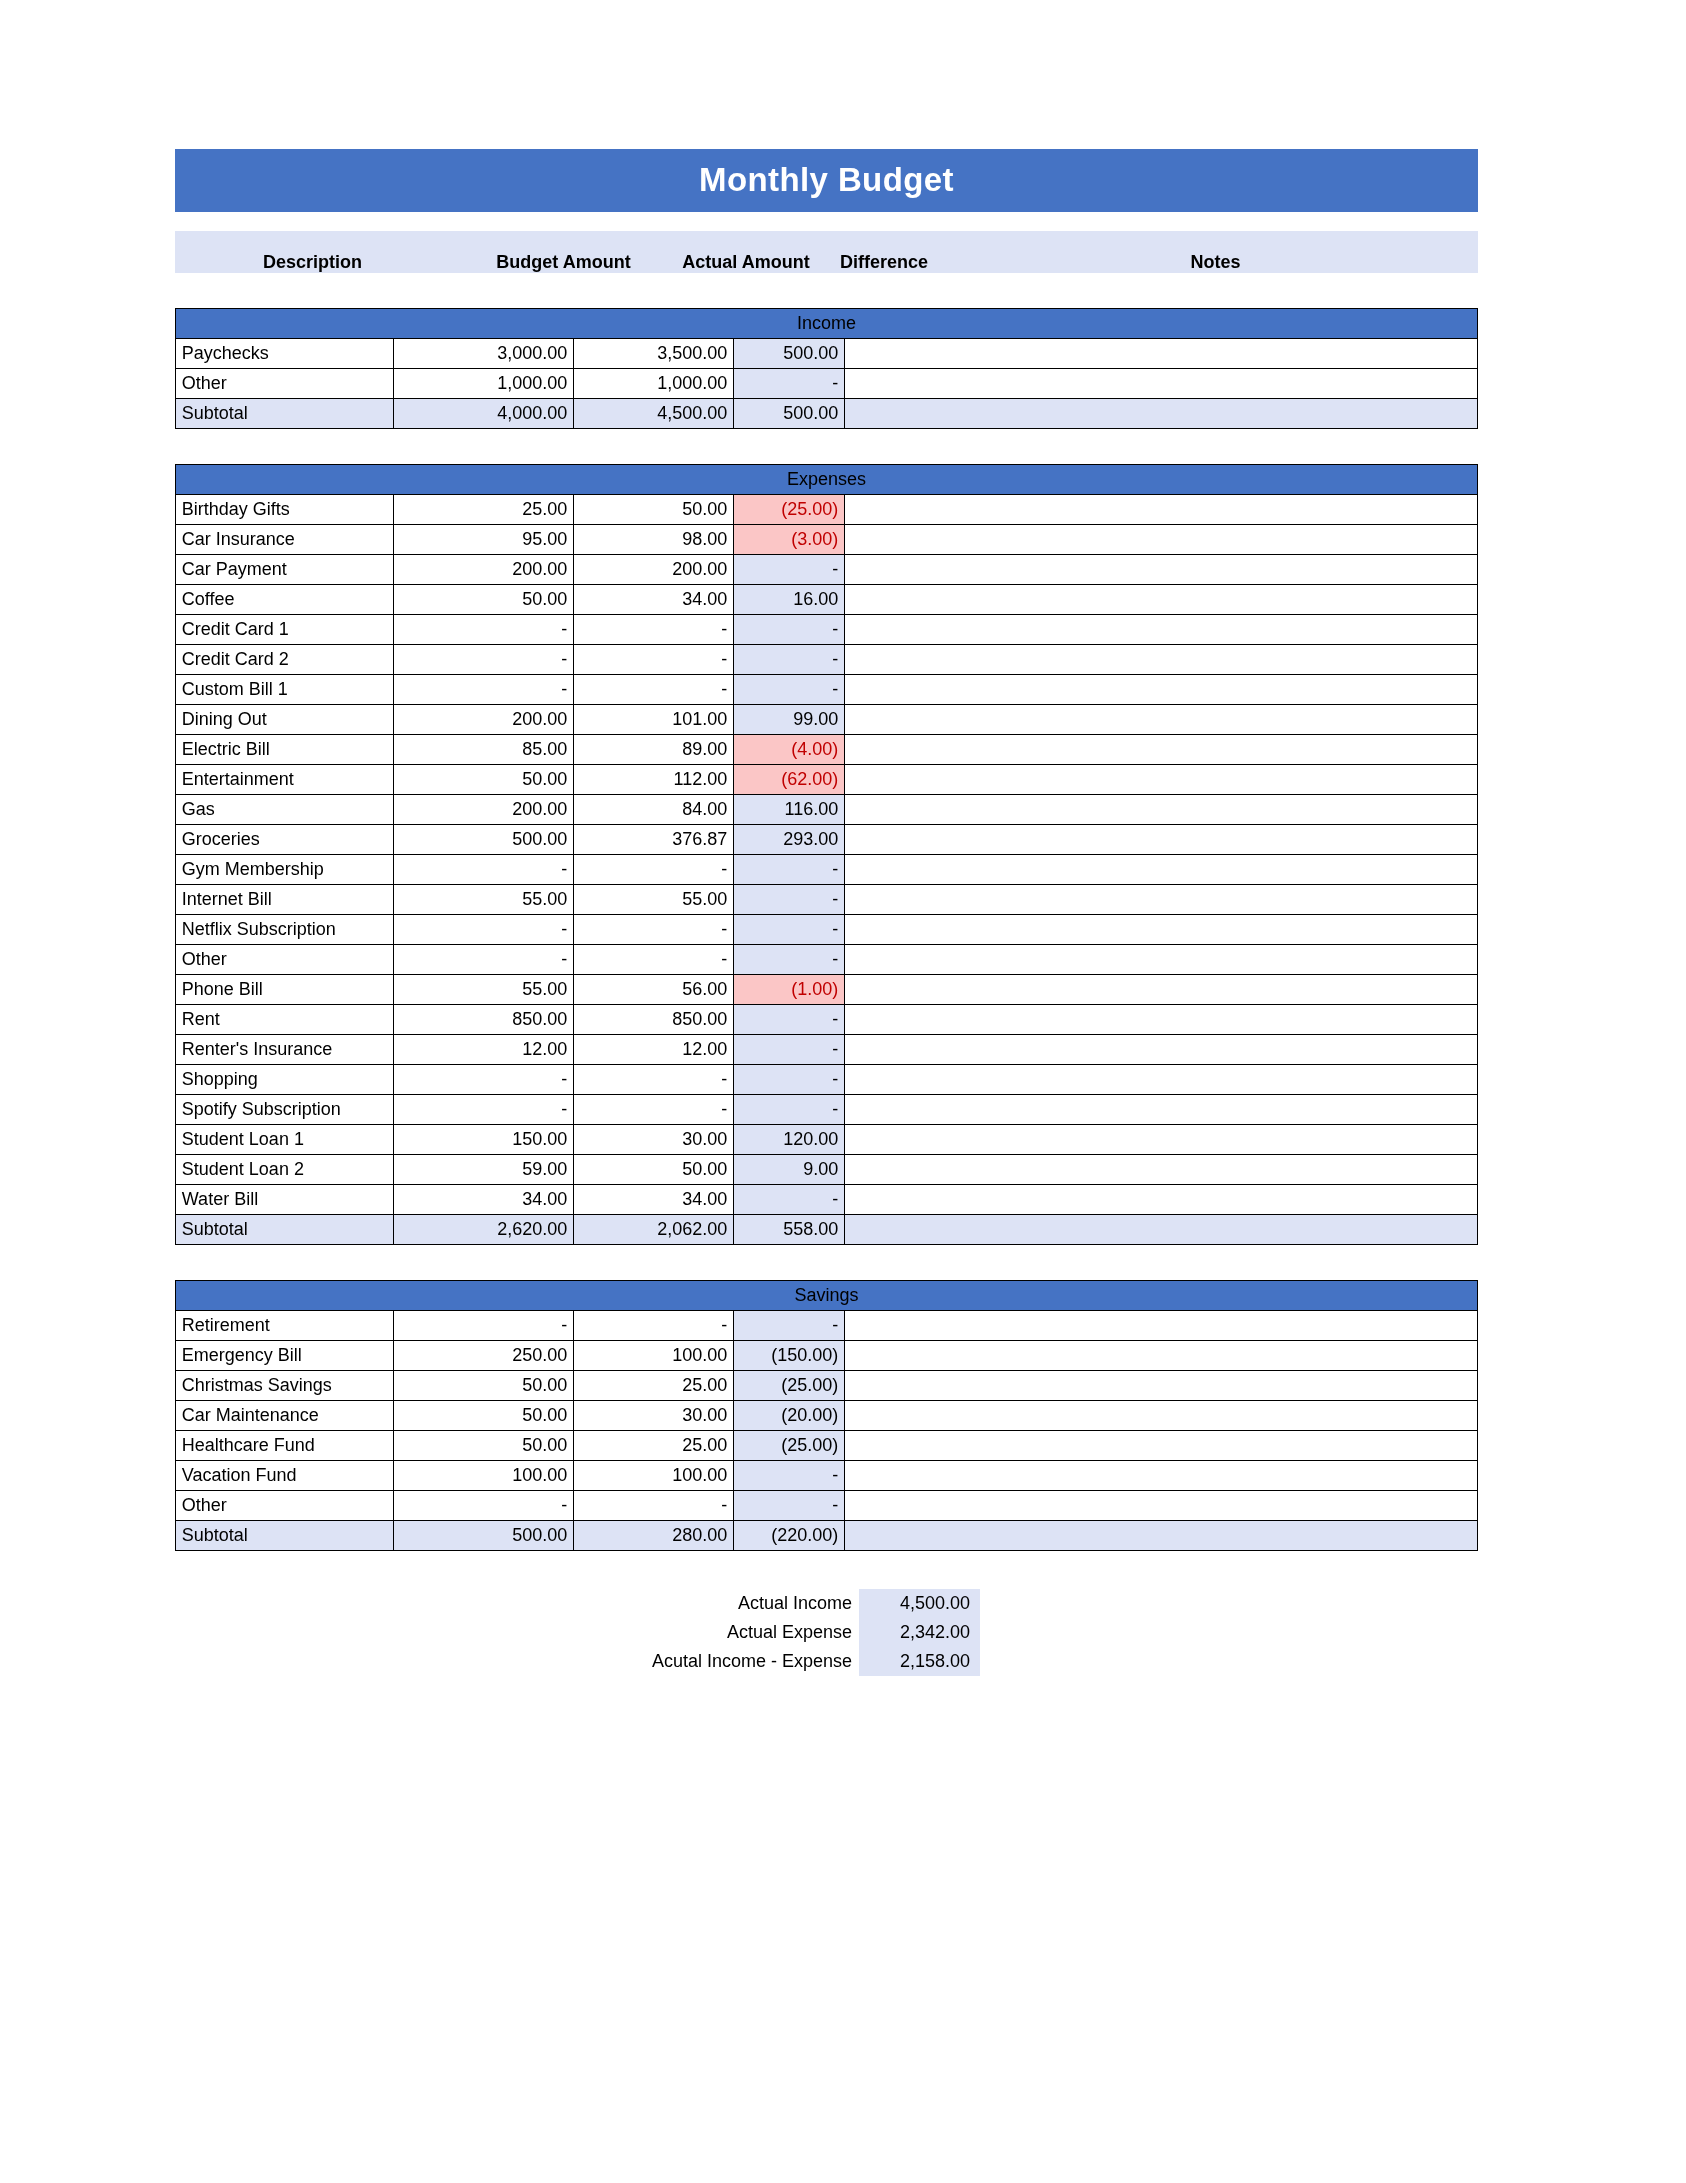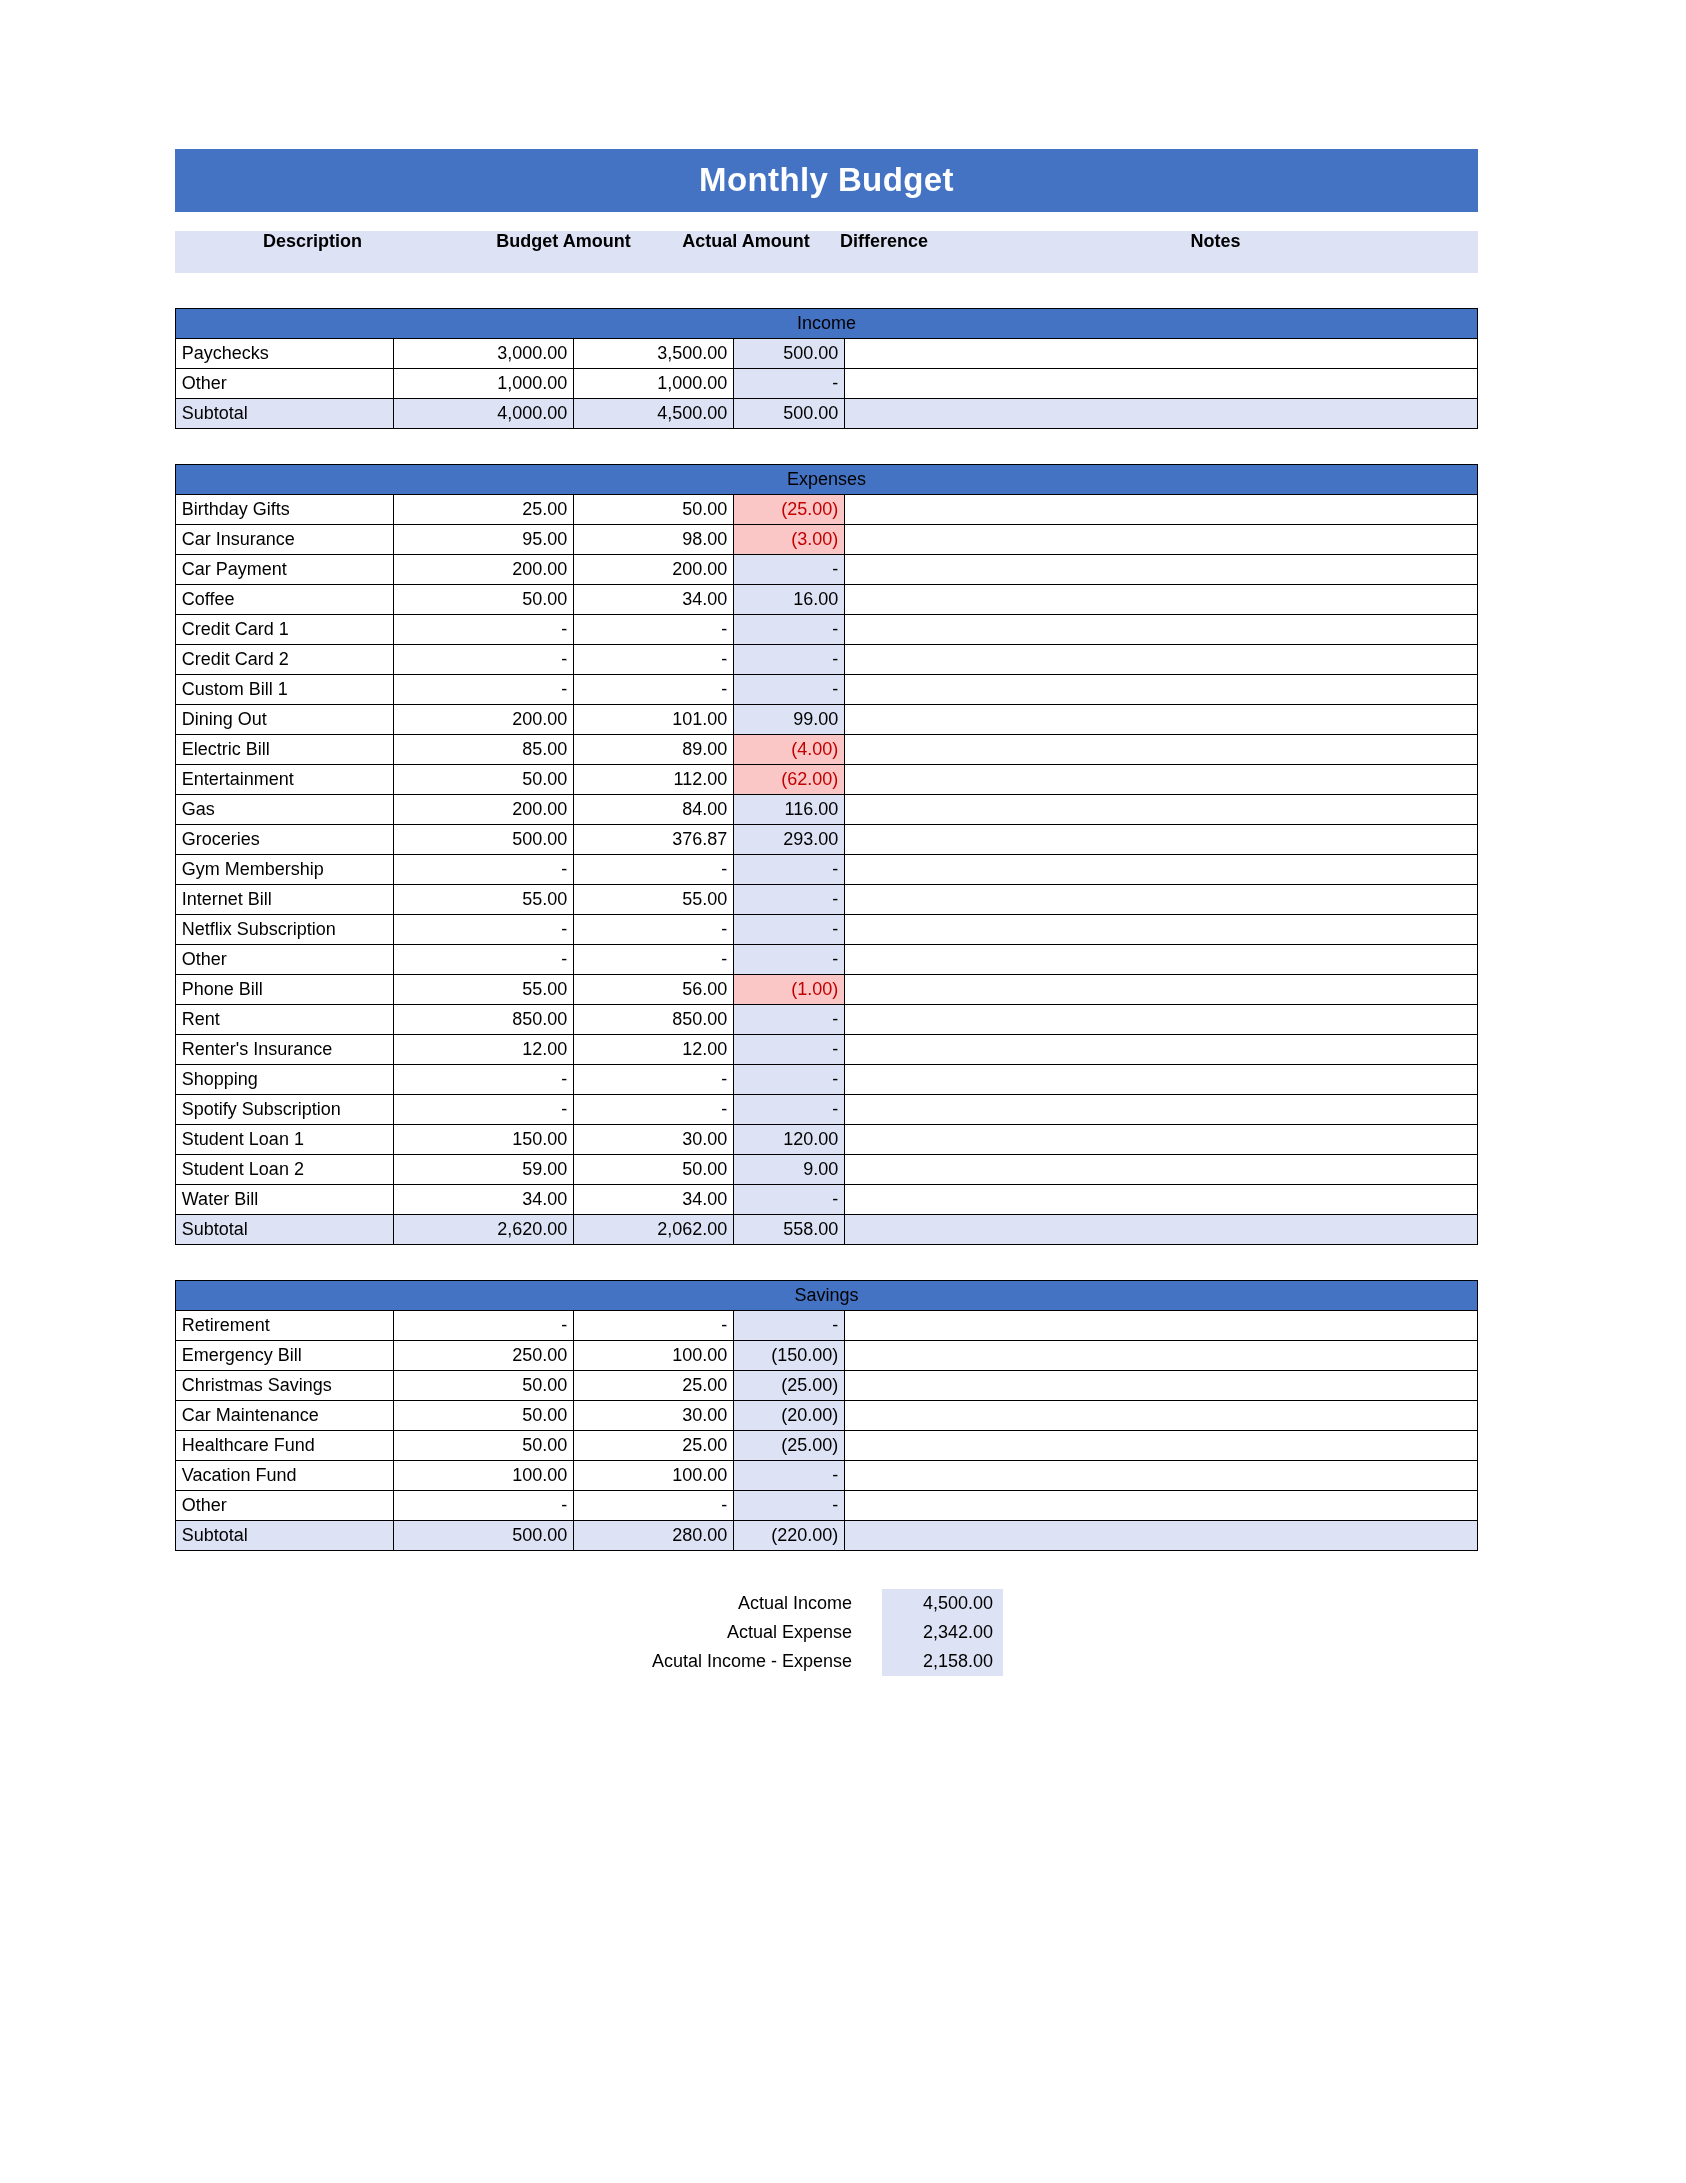--- a/index.html
+++ b/index.html
@@ -31,21 +31,21 @@
     letter-spacing: 0.4px;
   }
   
   .col-headers {
     margin-top: 19px;
     background: #dde3f5;
     display: flex;
     font-weight: bold;
     font-size: 18px;
     height: 42px;
-    align-items: flex-start;
+    align-items: flex-end;
   }
   .c-desc   { width: 275px; text-align: center; }
   .c-budget { width: 227px; text-align: center; }
   .c-actual { width: 138px; text-align: center; }
   .c-diff   { width: 138px; text-align: center; }
   .c-notes  { flex: 1;      text-align: center; }
 
   
   table.grid {
     border-collapse: collapse;
@@ -97,21 +97,21 @@
   }
   .summary-row {
     display: flex;
     font-size: 18px;
     height: 29px;
     align-items: center;
   }
   .summary-label {
     width: 677px;
     text-align: right;
-    padding-right: 30px;
+    padding-right: 7px;
   }
   .summary-value {
     width: 111px;
     background: #dde3f5;
     text-align: right;
     padding-right: 10.2px;
     height: 29px;
     line-height: 29px;
   }
 </style>

